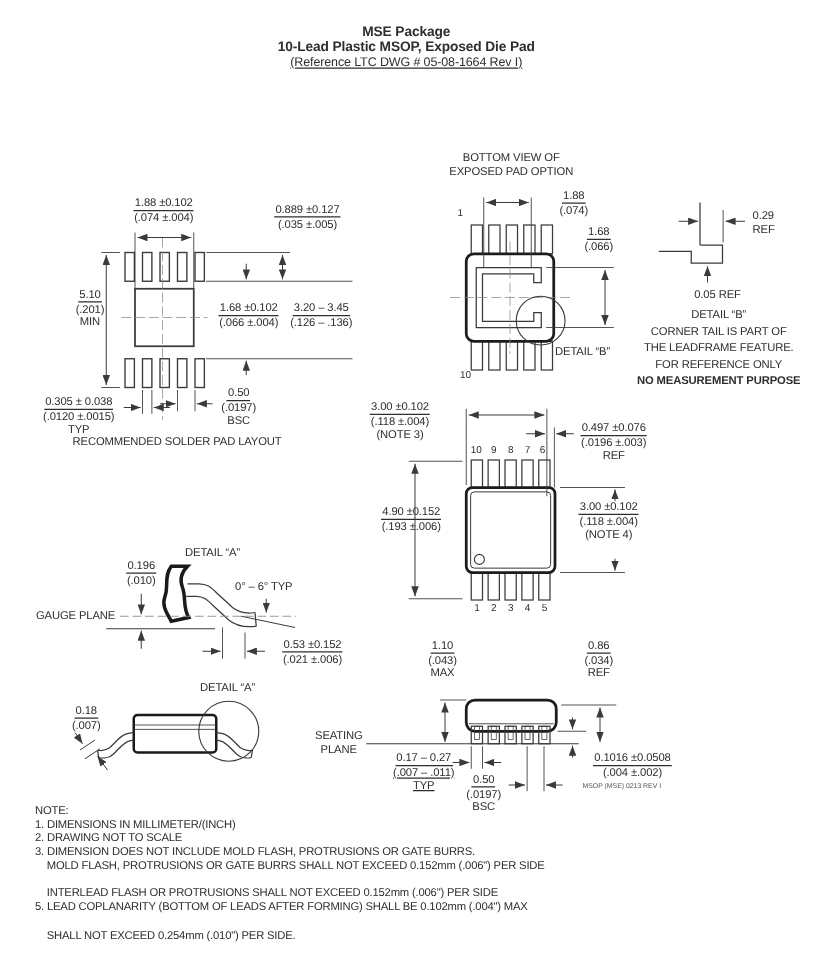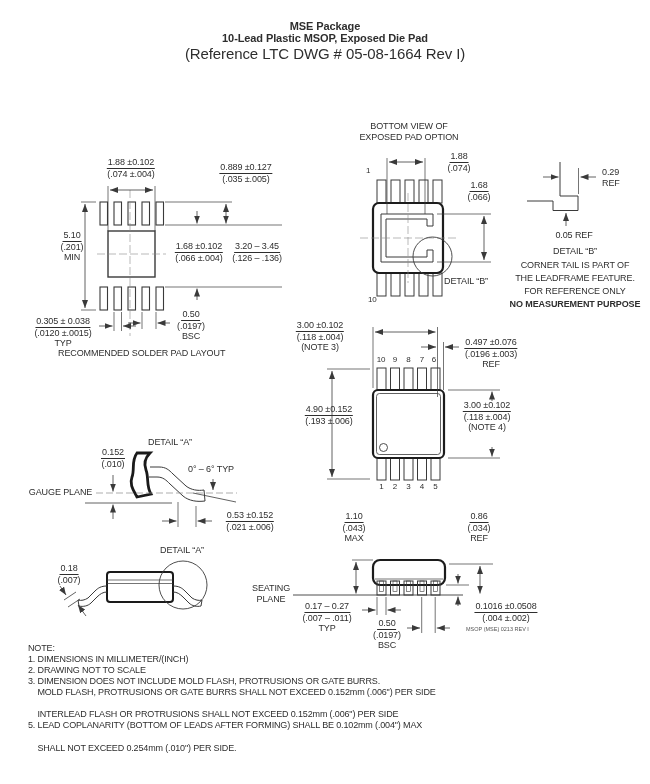--- a/index.html
+++ b/index.html
@@ -6,21 +6,21 @@
   #page{position:relative;width:650px;height:784px;background:#ffffff;
         font-family:"Liberation Sans",sans-serif;color:#2e2e2e;overflow:hidden;}
   svg{position:absolute;left:0;top:0;}
   .t{position:absolute;font-size:9px;line-height:1.18;white-space:nowrap;color:#2e2e2e;letter-spacing:-0.1px;}
   .ctr{transform:translateX(-50%);text-align:center;}
   .rt{text-align:center;}
   .b{font-weight:bold;}
   .frac{display:inline-block;border-bottom:1px solid #2e2e2e;padding:0 1px;}
   .title1{font-size:11px;font-weight:bold;}
   .title2{font-size:11px;font-weight:bold;}
-  .title3{font-size:15px;}
+  .title3{font-size:10px;text-decoration:underline;}
   .pin{font-size:8px;}
   .note-line{white-space:pre;font-size:9px;letter-spacing:-0.15px;}
   .rev{font-size:5.5px;color:#555;letter-spacing:0;}
 </style>
 </head>
 <body>
 
 <div id="page">
 
   <svg width="650" height="784" viewBox="0 0 650 784">
@@ -292,21 +292,21 @@
   <div class="t pin ctr" style="left:422px;top:355px;">7</div>
   <div class="t pin ctr" style="left:434px;top:355px;">6</div>
   <div class="t pin ctr" style="left:381.5px;top:482px;">1</div>
   <div class="t pin ctr" style="left:395px;top:482px;">2</div>
   <div class="t pin ctr" style="left:408.5px;top:482px;">3</div>
   <div class="t pin ctr" style="left:422px;top:482px;">4</div>
   <div class="t pin ctr" style="left:435.5px;top:482px;">5</div>
 
   <div class="t" style="left:148px;top:437px;">DETAIL “A”</div>
   <div class="t ctr" style="left:113px;top:447px;">
-    <span class="frac">0.152</span><br>
+    <span class="frac">0.196</span><br>
     <span>(.010)</span>
   </div>
   <div class="t" style="left:188px;top:464px;">0° – 6° TYP</div>
   <div class="t rt" style="left:28px;top:487px;width:65px;">GAUGE PLANE</div>
   <div class="t ctr" style="left:250px;top:510px;">
     <span class="frac">0.53 ±0.152</span><br>
     <span>(.021 ±.006)</span>
   </div>
 
   <div class="t" style="left:160px;top:545px;">DETAIL “A”</div>
@@ -322,21 +322,21 @@
   </div>
   <div class="t ctr" style="left:479px;top:511px;">
     <span class="frac">0.86</span><br>
     <span>(.034)</span><br>
     <span>REF</span>
   </div>
   <div class="t rt" style="left:252px;top:583px;width:38px;">
     <span>SEATING</span><br>
     <span>PLANE</span>
   </div>
-  <div class="t ctr" style="left:327px;top:601px;">
+  <div class="t ctr" style="left:339px;top:601px;text-decoration:underline;">
     <span class="frac">0.17 – 0.27</span><br>
     <span>(.007 – .011)</span><br>
     <span>TYP</span>
   </div>
   <div class="t ctr" style="left:387px;top:618px;">
     <span class="frac">0.50</span><br>
     <span>(.0197)</span><br>
     <span>BSC</span>
   </div>
   <div class="t ctr" style="left:506px;top:601px;">

